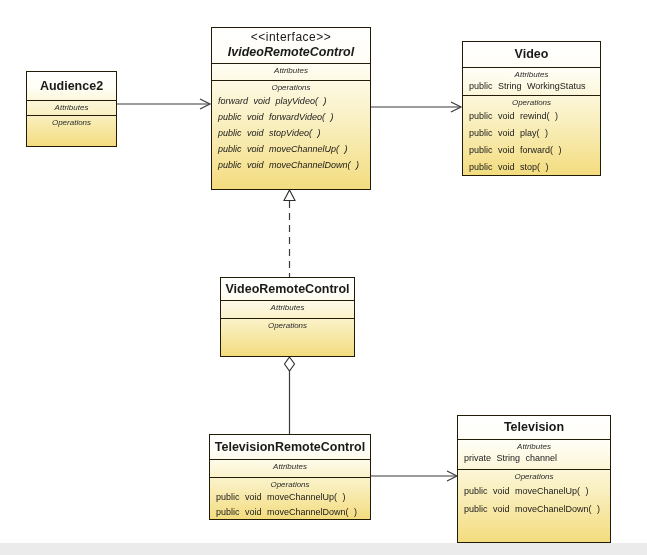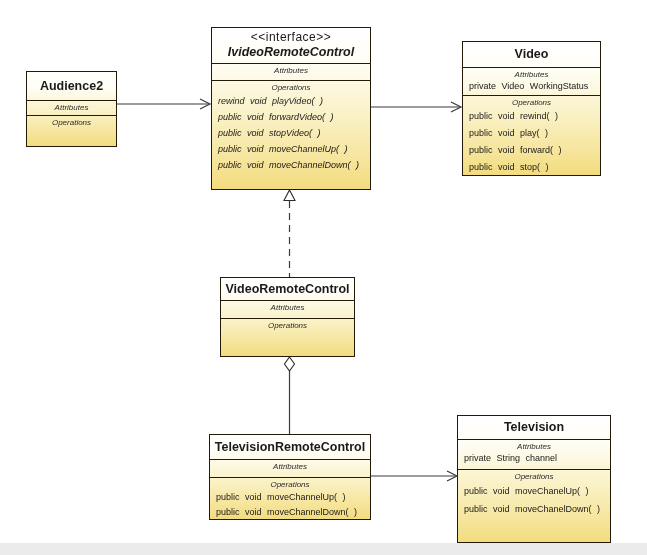--- a/index.html
+++ b/index.html
@@ -65,33 +65,33 @@
   <div class="uml-box" style="left:211px; top:27px; width:160px; height:163px;">
     <div class="uml-title" style="height:35px;">
       <span class="stereotype">&lt;&lt;interface&gt;&gt;</span>
       <span class="italic-title">IvideoRemoteControl</span>
     </div>
     <div class="uml-sec" style="height:17px;">
       <div class="uml-label">Attributes</div>
     </div>
     <div class="uml-sec ops-flex rows-i">
       <div class="uml-label">Operations</div>
-      <div class="uml-row">rewind void playVideo( )</div>
+      <div class="uml-row">forward void playVideo( )</div>
       <div class="uml-row">public void forwardVideo( )</div>
       <div class="uml-row">public void stopVideo( )</div>
       <div class="uml-row">public void moveChannelUp( )</div>
       <div class="uml-row">public void moveChannelDown( )</div>
     </div>
   </div>
 
   <div class="uml-box" style="left:462px; top:41px; width:139px; height:135px;">
     <div class="uml-title" style="height:25px;">Video</div>
     <div class="uml-sec" style="height:28px;">
       <div class="uml-label">Attributes</div>
-      <div class="attr-row">private Video WorkingStatus</div>
+      <div class="attr-row">public String WorkingStatus</div>
     </div>
     <div class="uml-sec ops-flex rows-video">
       <div class="uml-label">Operations</div>
       <div class="uml-row">public void rewind( )</div>
       <div class="uml-row">public void play( )</div>
       <div class="uml-row">public void forward( )</div>
       <div class="uml-row">public void stop( )</div>
     </div>
   </div>
 

